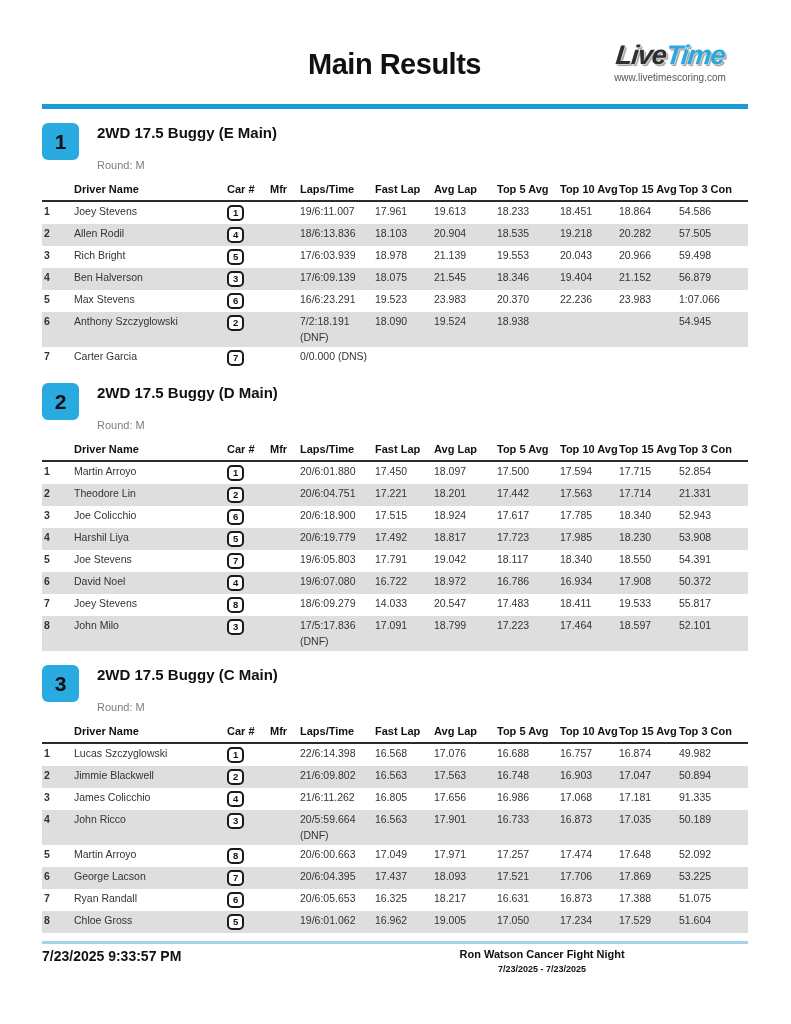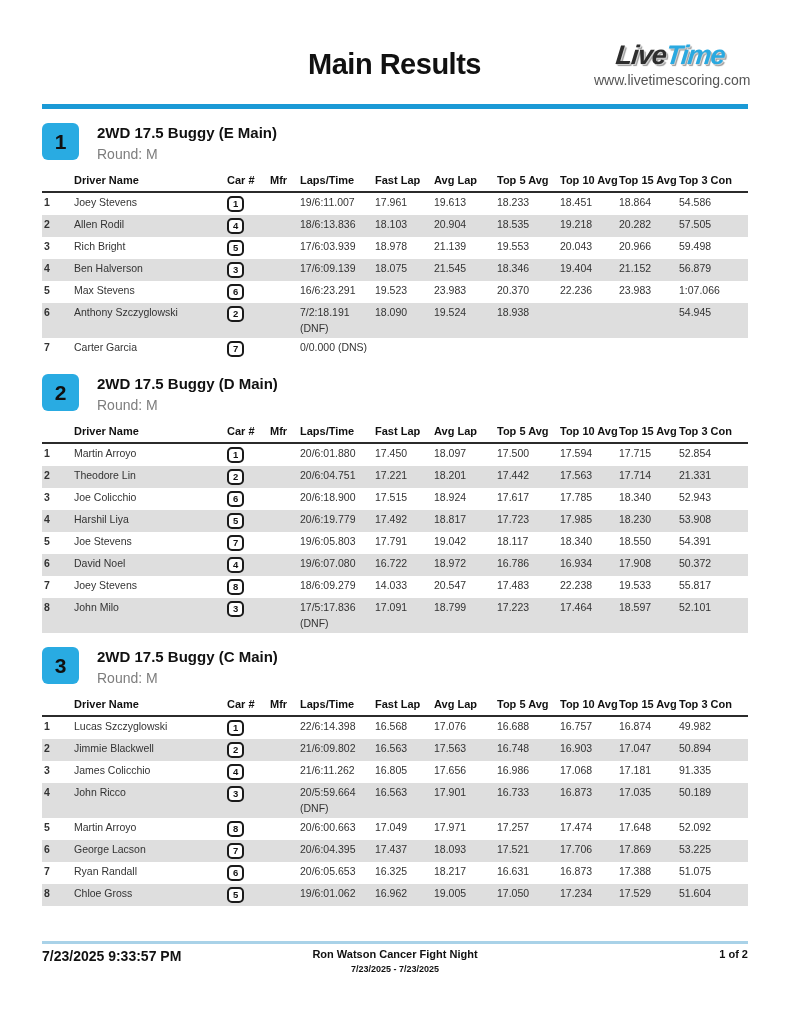--- a/index.html
+++ b/index.html
@@ -25,36 +25,36 @@
   }
   .logo-box { position: absolute; right: 2px; top: 0; width: 152px; text-align: center; }
   .logo-text {
     font-style: italic; font-weight: 700; font-size: 27px;
     letter-spacing: -1px; transform: skewX(-6deg); display: inline-block;
     text-shadow: 1px 1px 0 #cfcfcf, 2px 2px 1px #9a9a9a;
     white-space: nowrap;
   }
   .logo-live { color: #2e2e2e; }
   .logo-time { color: #2aa9e0; }
-  .logo-url { font-size: 14px; color: #555; margin-top: 1px; }
+  .logo-url { font-size: 10px; color: #555; margin-top: 1px; }
 
   .top-rule { height: 5px; background: #1b9ad6; margin-top: 6px; }
 
   
   .section { margin-top: 14px; }
   .sec-head { display: flex; align-items: flex-start; }
   .sec-badge {
     width: 37px; height: 37px; flex: 0 0 37px;
     background: #29abe2; border-radius: 6px;
     display: flex; align-items: center; justify-content: center;
     font-size: 21px; font-weight: 700; color: #101010;
   }
   .sec-meta { margin-left: 18px; padding-top: 1px; }
   .sec-title { font-size: 15px; font-weight: 700; color: #111; text-align: right; }
-  .sec-round { font-size: 14px; color: #7d7d7d; margin-top: 5px; }
+  .sec-round { font-size: 11px; color: #7d7d7d; margin-top: 18px; }
 
   table.results {
     width: 706px; border-collapse: collapse; table-layout: fixed;
     margin-top: 10px;
   }
   table.results th {
     text-align: left; font-size: 11px; font-weight: 700; color: #111;
     padding: 2px 2px 5px 2px;
     border-bottom: 2px solid #2b2b2b;
     white-space: nowrap;
@@ -383,21 +383,21 @@
                 <td class="pos">7</td>
                 <td>Joey Stevens</td>
                 <td><span class="car-badge">8</span></td>
                 <td></td>
                 <td>
                   <div>18/6:09.279</div>
                 </td>
                 <td>14.033</td>
                 <td>20.547</td>
                 <td>17.483</td>
-                <td>22.238</td>
+                <td>18.411</td>
                 <td>19.533</td>
                 <td>55.817</td>
               </tr>
               <tr class="stripe">
                 <td class="pos">8</td>
                 <td>John Milo</td>
                 <td><span class="car-badge">3</span></td>
                 <td></td>
                 <td>
                   <div>17/5:17.836</div>
@@ -580,16 +580,15 @@
   </div>
 
   <div class="footer">
     <div class="foot-rule"></div>
     <div class="foot-row">
       <div class="foot-left">7/23/2025 9:33:57 PM</div>
       <div class="foot-center">
         <div class="foot-event">Ron Watson Cancer Fight Night</div>
         <div class="foot-dates">7/23/2025 - 7/23/2025</div>
       </div>
-      <div class="foot-right">1 of 2</div>
     </div>
   </div>
 </div>
 
 </body></html>

